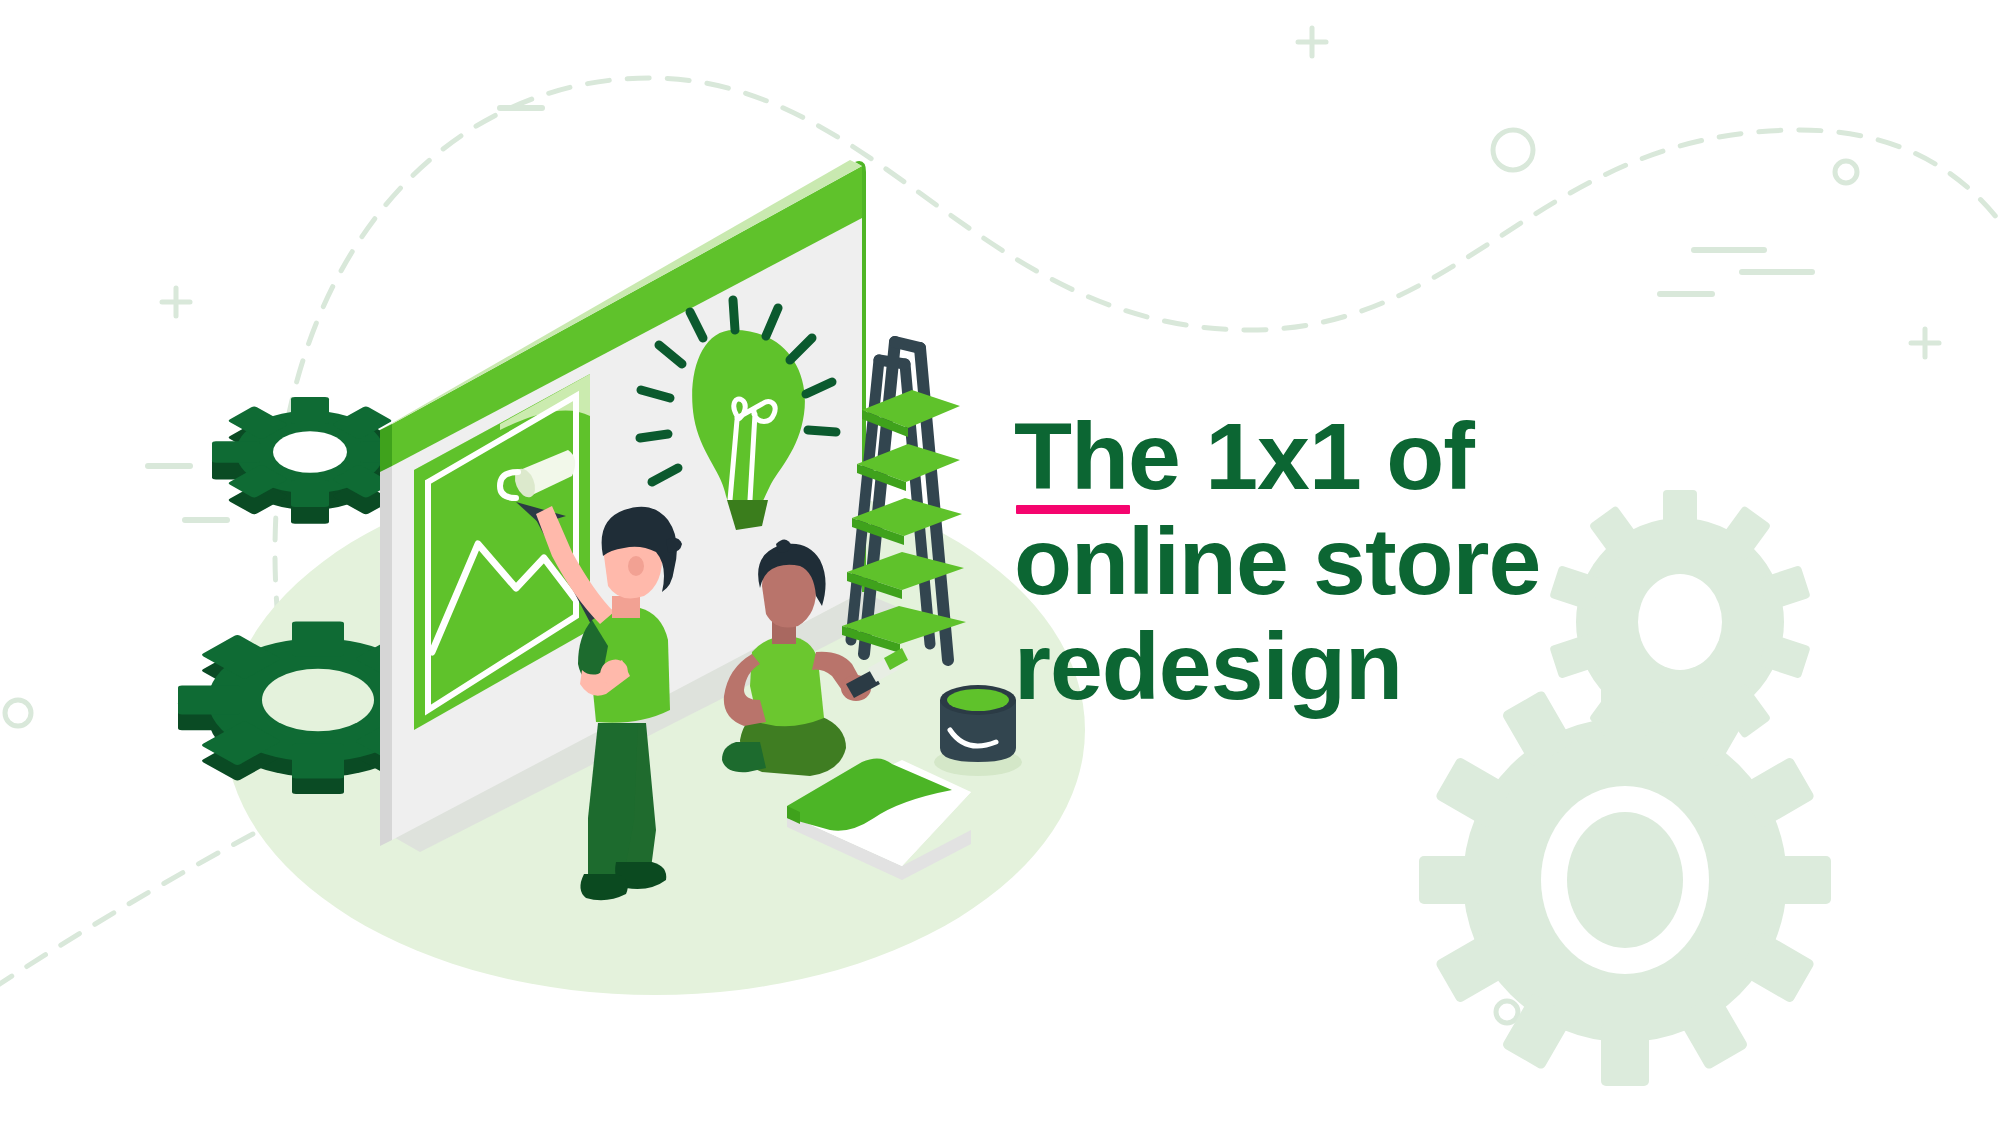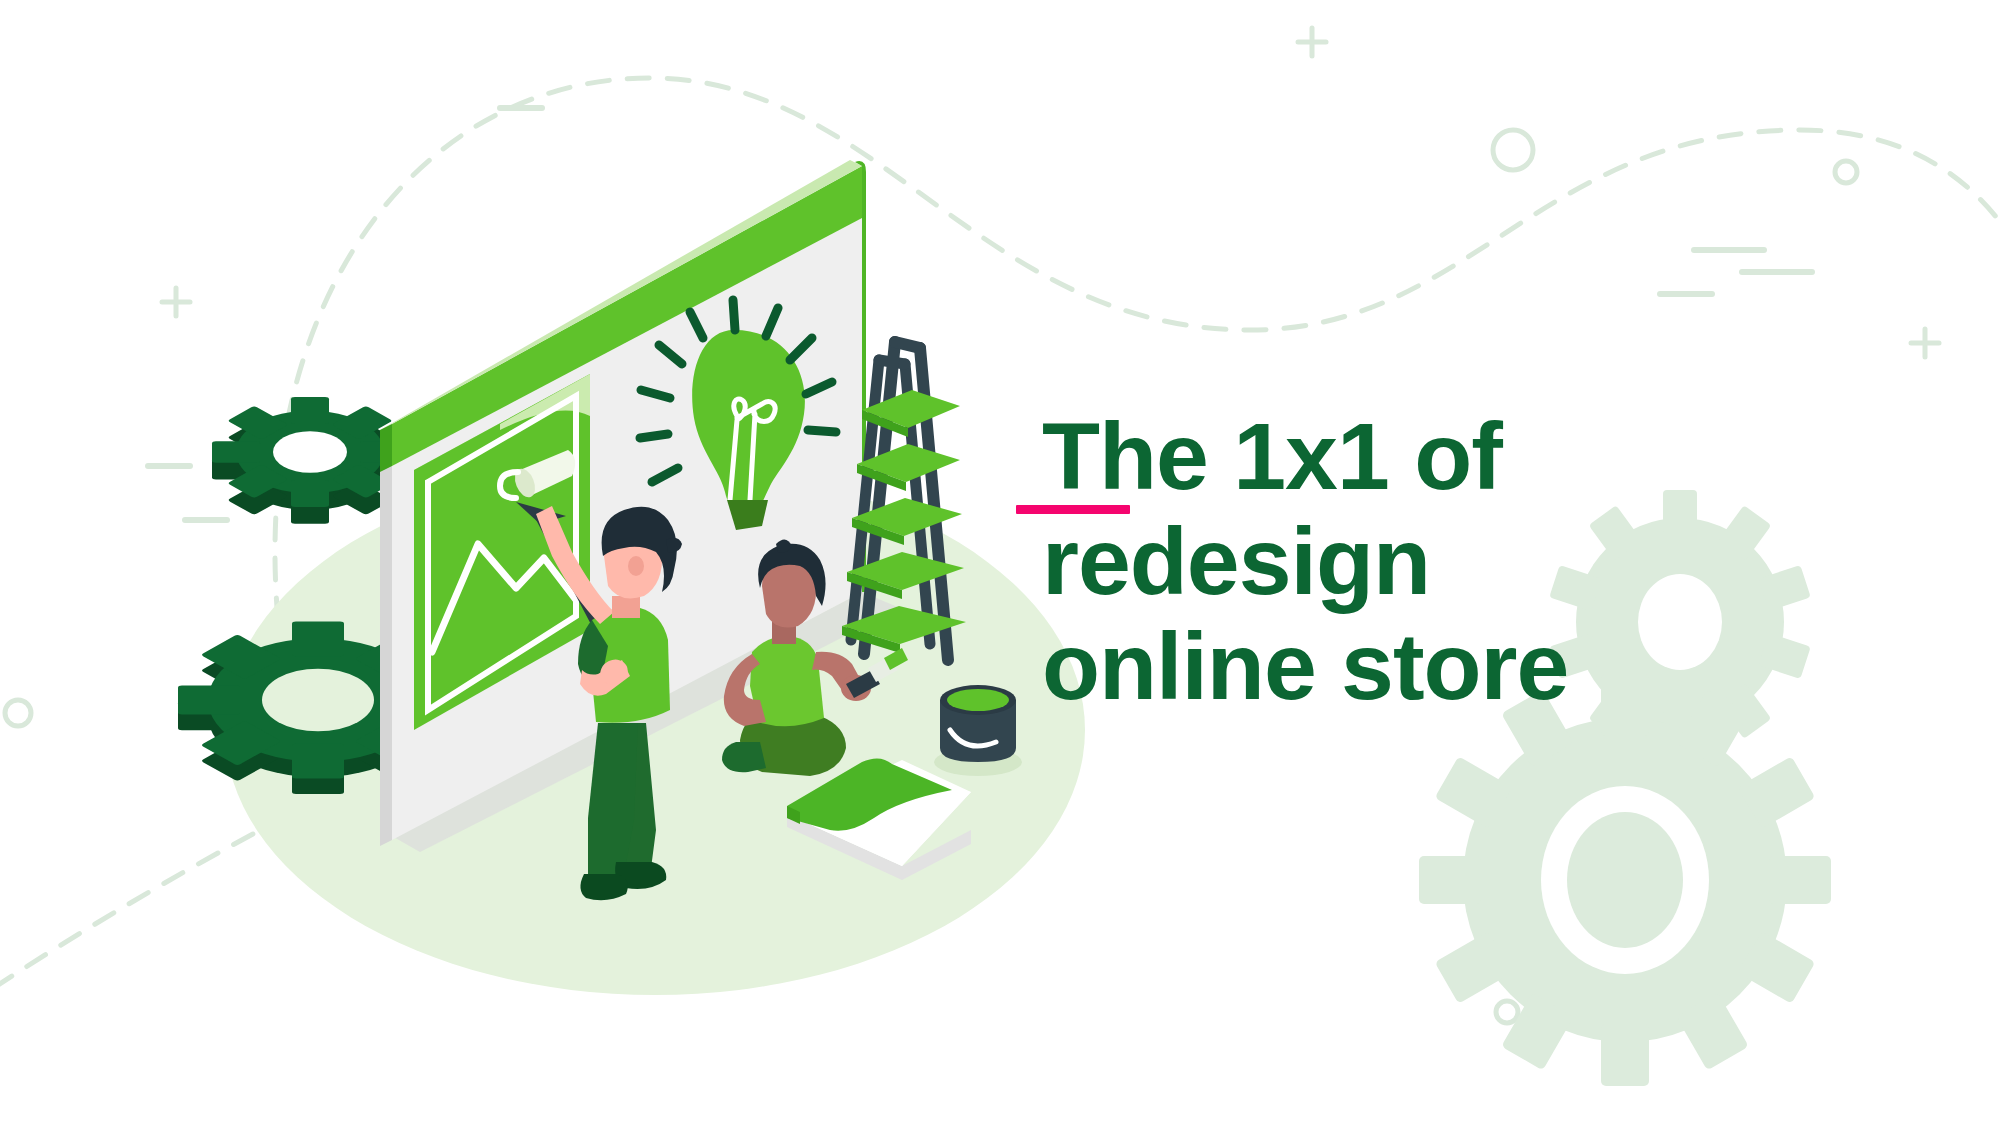--- a/index.html
+++ b/index.html
@@ -30,21 +30,20 @@
     top: 404px;
     width: 560px;
   }
   .hl-line {
     font-size: 95px;
     line-height: 105px;
     font-weight: bold;
     letter-spacing: -1px;
     color: #0C6633;
     white-space: nowrap;
-    margin-left: 28px;
   }
   #accent-rule {
     position: absolute;
     left: 1016px;
     top: 505px;
     width: 114px;
     height: 9px;
     border-radius: 1px;
     background: #F5046E;
   }
@@ -381,18 +380,18 @@
       <g>
         <path d="M 846 684 L 872 670 L 880 684 L 854 698 Z" fill="#2B3B45"></path>
         <path d="M 868 668 L 890 656 L 898 670 L 876 682 Z" fill="#E8EEE4"></path>
         <path d="M 884 658 L 902 648 L 908 660 L 890 670 Z" fill="#5FC22B"></path>
       </g>
     </g>
   </svg>
 
   <div id="headline">
     <div class="hl-line">The 1x1 of</div>
+    <div class="hl-line">online store</div>
     <div class="hl-line">redesign</div>
-    <div class="hl-line">online store</div>
   </div>
   <div id="accent-rule"></div>
 
 </div>
 
 </body></html>

